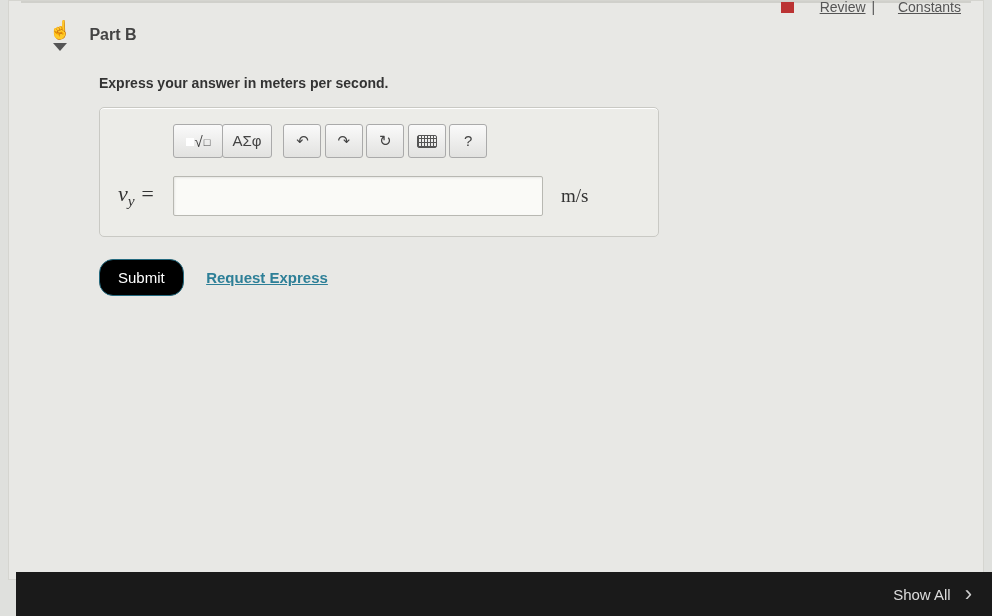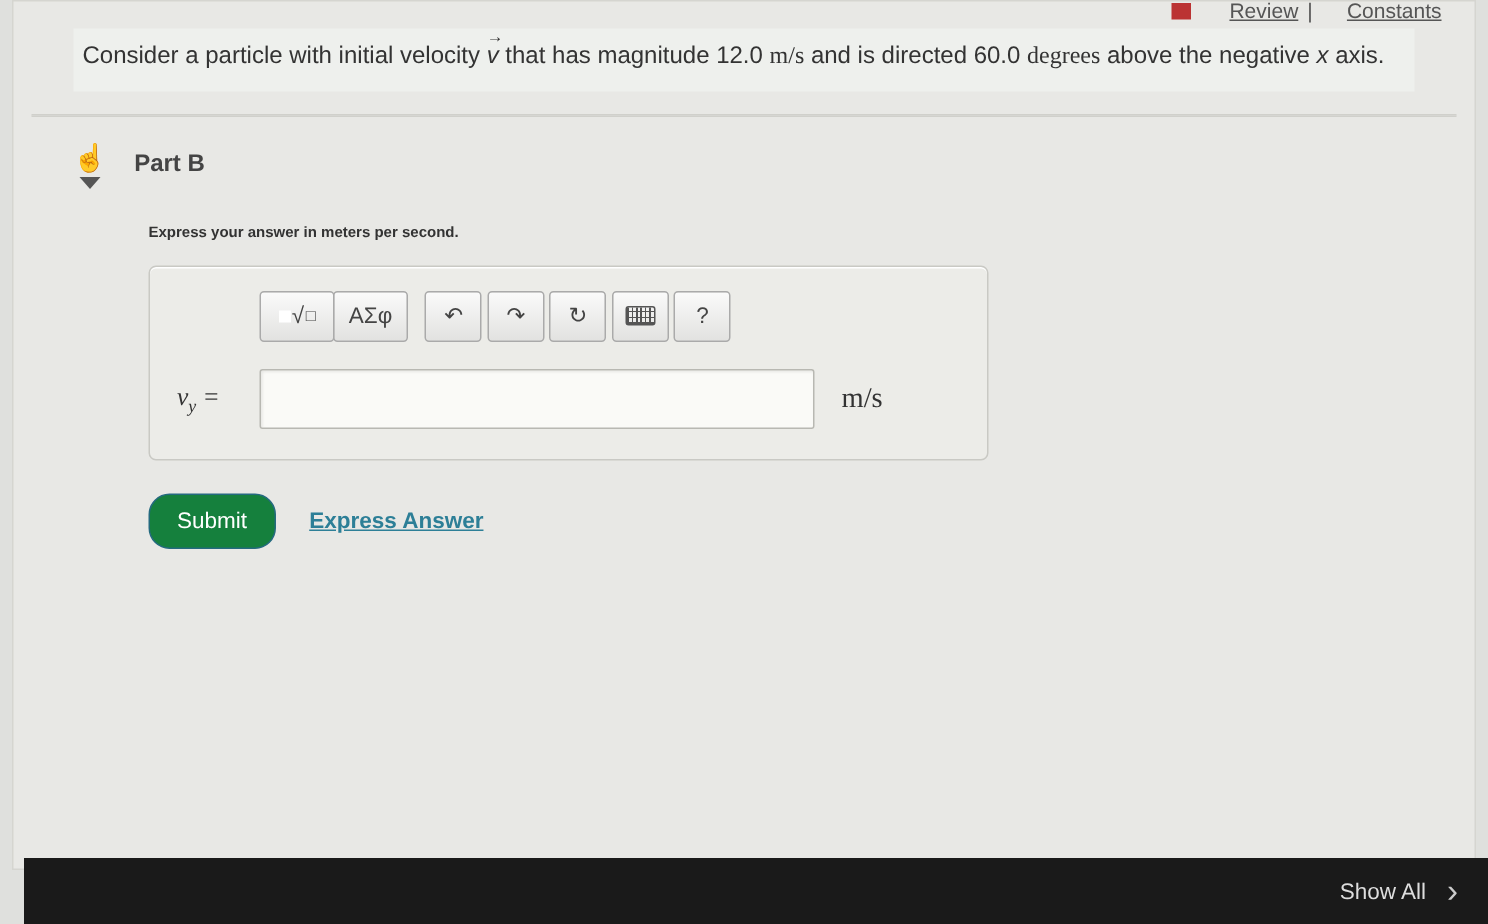--- a/index.html
+++ b/index.html
@@ -75,21 +75,21 @@
     border-right:7px solid transparent;
     border-top:8px solid #555;
   }
   .part-body {
     padding: 10px 0 20px 90px;
   }
   .question-text {
     font-size:16px;color:#333;margin-bottom:12px;
   }
   .instruction-text {
-    font-size:10px;font-weight:bold;color:#333;margin-bottom:16px;
+    font-size:14px;font-weight:bold;color:#333;margin-bottom:16px;
   }
   .answer-box {
     border:1px solid #c9c9c4;border-radius:5px;background:#ecece8;
     width: 560px;padding: 16px 18px 20px 18px;
     box-shadow: 0 1px 0 #fff inset;
   }
   .toolbar {
     margin-left: 55px;margin-bottom:18px;
   }
   .toolbar .btn {
@@ -105,34 +105,34 @@
   .btn-first{border-radius:3px 0 0 3px;}
   .btn-second{border-radius:0 3px 3px 0;}
   .btn-template{width:50px;}
   .btn-greek{width:50px;}
   .btn-undo,.btn-redo,.btn-reset,.btn-kb,.btn-help{width:38px;}
   .btn-help{font-size:18px;}
   .answer-row {
     display:flex;align-items:center;
   }
   .lhs {
-    font-style:italic;font-family:"Times New Roman",serif;font-size:17px;color:#333;
+    font-style:italic;font-family:"Times New Roman",serif;font-size:22px;color:#333;
     width:55px;text-align:left;
   }
   .answer-input {
     width: 370px;height:40px;border:1px solid #b8b8b2;background:#fafaf7;
     border-radius:2px;padding:6px;font-size:16px;
     box-shadow: inset 1px 1px 2px rgba(0,0,0,0.08);
   }
   .unit-label {
     margin-left:18px;font-family:"Times New Roman",serif;font-size:19px;color:#333;
   }
   .submit-row { margin-top:22px; }
   .submit-btn {
-    display:inline-block;background:#15803d;color:#fff;border:1px solid #246a7f;
+    display:inline-block;background:#000000;color:#fff;border:1px solid #246a7f;
     padding:9px 18px;font-size:15px;cursor:pointer;border-radius:14px;
   }
   .request-answer {
     margin-left:18px;color:#2d7f97;text-decoration:underline;font-weight:bold;font-size:15px;cursor:pointer;
   }
   .italic { font-style: italic; }
   .sub { font-size: 0.7em; vertical-align: sub; font-style: italic; }
   .bottom-bar {
     position:absolute;bottom:0;left:16px;right:0;height:44px;background:#1a1a1a;
     color:#ddd;display:flex;align-items:center;justify-content:flex-end;
@@ -158,23 +158,20 @@
 
 <div class="content-wrap">
 
   <div class="top-links">
     <span class="legend-square"></span>
     <a href="#">Review</a>
     <span>|</span>
     <a href="#">Constants</a>
   </div>
 
-  <div class="problem-statement">
-    <span>Consider a particle with initial velocity </span><span class="v-vec vec-arrow">v</span><span> that has magnitude 12.0 </span><span class="units">m/s</span><span> and is directed 60.0 </span><span class="units">degrees</span><span> above the negative </span><span class="italic">x</span><span> axis.</span>
-  </div>
 
   <hr class="hr-line">
 
 
   <hr class="hr-line">
 
   <div class="part-header">
     <span class="caret-down-wrap">
       <span class="pointer-icon">☝</span>
       <span class="caret-down"></span>
@@ -205,21 +202,21 @@
         <div class="lhs">
           <span class="italic">v</span><span class="sub">y</span><span> = </span>
         </div>
         <input class="answer-input" type="text" style="">
         <div class="unit-label">m/s</div>
       </div>
     </div>
 
     <div class="submit-row">
       <button class="submit-btn">Submit</button>
-      <a class="request-answer">Express Answer</a>
+      <a class="request-answer">Request Express</a>
     </div>
   </div>
 </div>
 
 <div class="bottom-bar">
   <span>Show All</span>
   <span class="chev">›</span>
 </div>
 
 </body></html>

